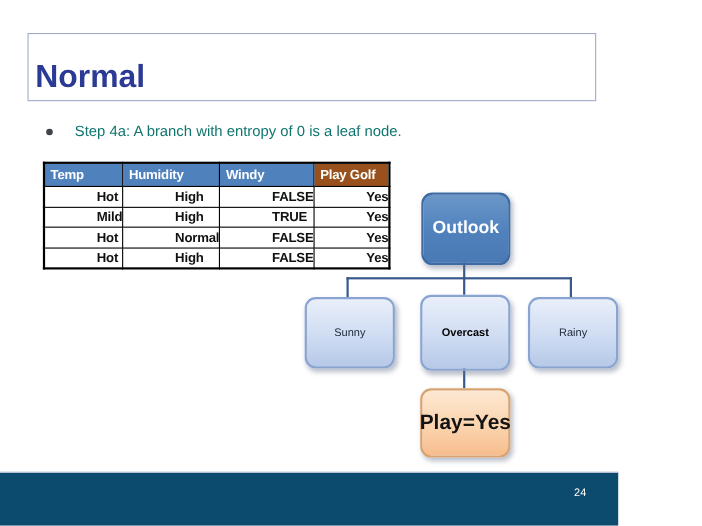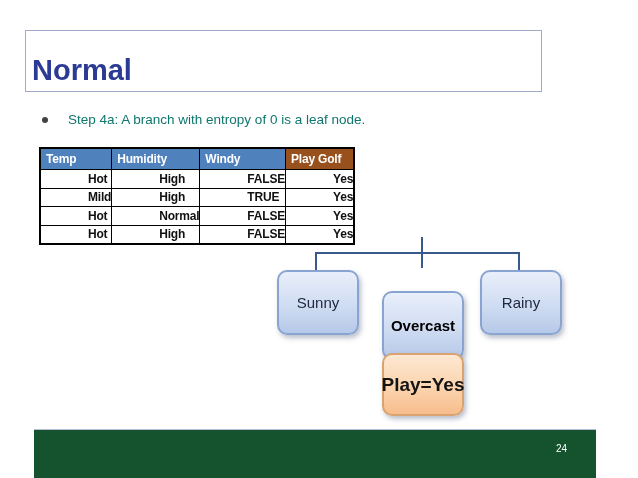--- a/index.html
+++ b/index.html
@@ -39,34 +39,34 @@
     position:absolute;border-radius:10px;display:flex;align-items:center;justify-content:center;
     box-shadow:2px 3px 5px rgba(100,110,135,0.45);
   }
   #node-root{
     left:383px;top:175px;width:77px;height:62px;
     background:linear-gradient(180deg,#6b97c8 0%,#4f81bd 55%,#4a7ab4 100%);
     border:2px solid #3d6aa2;color:#ffffff;font-size:16px;font-weight:600;
   }
   .node-child{
     background:linear-gradient(180deg,#e9effa 0%,#cfdcf2 55%,#b6c9e8 100%);
-    border:2px solid #89a4d0;color:#212a40;font-size:15px;font-weight:500;
+    border:2px solid #89a4d0;color:#212a40;font-size:10px;font-weight:500;
   }
   #node-child-0{left:277px;top:270px;width:78px;height:61px;}
-  #node-child-1{left:382px;top:268px;width:78px;height:65px;font-weight:700;color:#000;margin-top:23px;}
+  #node-child-1{left:382px;top:268px;width:78px;height:65px;font-weight:700;color:#000;}
   #node-child-2{left:480px;top:270px;width:78px;height:61px;text-align:center;}
   #node-leaf{
     left:382px;top:353px;width:78px;height:59px;
     background:linear-gradient(180deg,#fde8d2 0%,#fbd4ae 55%,#f7bd8d 100%);
     border:2px solid #d8a271;color:#141414;font-size:19px;font-weight:600;
   }
   
   #footer-bar{
     position:absolute;left:0;top:429px;width:562px;height:49px;
-    background:#14532d;border-top:1px solid #b8bed6;margin-left:34px;
+    background:#0c4a6e;border-top:1px solid #b8bed6;
   }
   #page-number{
     position:absolute;right:29px;top:14px;color:#ffffff;font-size:10px;line-height:1;
   }
 </style>
 </head>
 <body>
 
 <div id="slide">
 
@@ -122,20 +122,21 @@
     </tbody>
   </table>
 
   <div class="conn" style="left:420.5px;top:237px;width:2px;height:16px;"></div>
   <div class="conn" style="left:315px;top:252px;width:205px;height:2px;"></div>
   <div class="conn" style="left:315px;top:252px;width:2px;height:18px;"></div>
   <div class="conn" style="left:420.5px;top:252px;width:2px;height:16px;"></div>
   <div class="conn" style="left:518px;top:252px;width:2px;height:18px;"></div>
   <div class="conn" style="left:420.5px;top:333px;width:2px;height:20px;"></div>
 
+  <div id="node-root" class="node">Outlook</div>
   <div id="node-child-0" class="node node-child">Sunny</div>
   <div id="node-child-1" class="node node-child">Overcast</div>
   <div id="node-child-2" class="node node-child">Rainy</div>
   <div id="node-leaf" class="node">Play=Yes</div>
 
   <div id="footer-bar">
     <div id="page-number">24</div>
   </div>
 
 </div>

